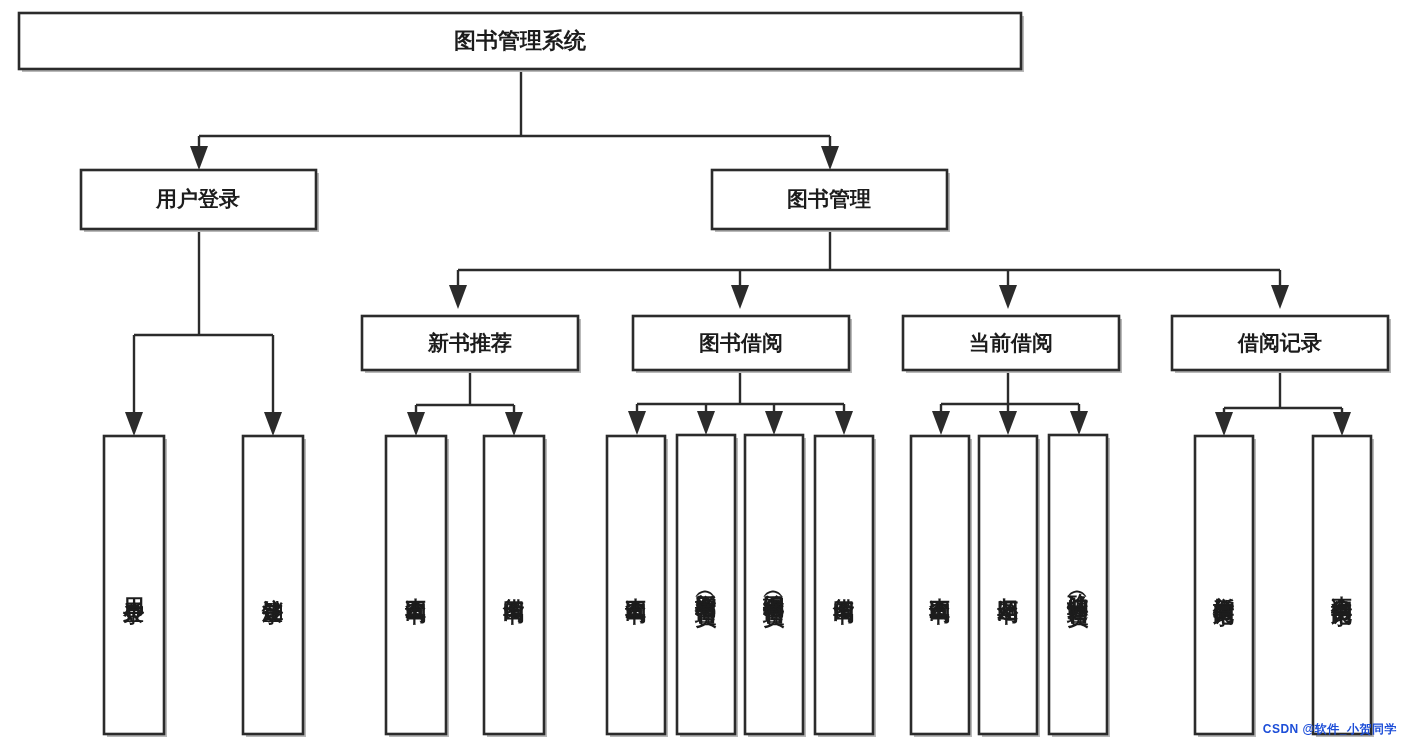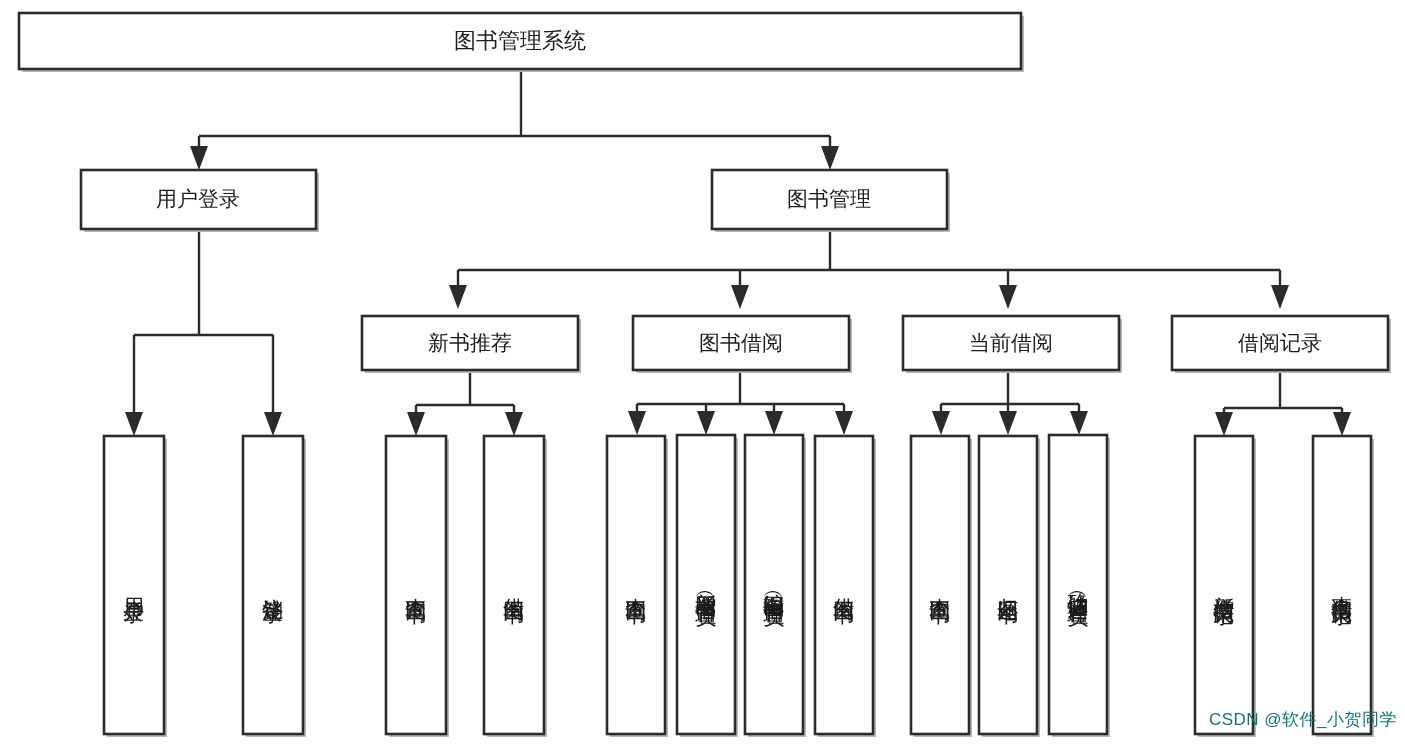--- a/index.html
+++ b/index.html
@@ -2,21 +2,21 @@
 <html><head>
 <meta charset="utf-8">
 <style>
   html,body{margin:0;padding:0;}
   body{
     width:1405px;height:747px;
     background:#ffffff;
     font-family:"Liberation Sans","DejaVu Sans",sans-serif;
     overflow:hidden;
   }
-  #diagram-root{position:relative;width:1405px;height:747px;}
+  #diagram-root{position:relative;width:1405px;height:747px;font-weight:bold;}
   svg#tree{position:absolute;left:0;top:0;width:1405px;height:747px;}
 
   .node-box{
     fill:#ffffff;
     stroke:#2b2b2b;
     stroke-width:2.6;
   }
   .node-shadow{fill:#b9b9b9;}
   .edge{
     stroke:#2b2b2b;
@@ -50,23 +50,23 @@
     font-size:21px;
     line-height:1.12;
     letter-spacing:2px;
     color:#1c1c1c;
     white-space:nowrap;
   }
 
   #watermark{
     position:absolute;
     right:8px;
-    bottom:16px;
-    color:#0f766e;
-    font-size:17px;
+    bottom:9px;
+    color:#1d4ed8;
+    font-size:12px;
     font-family:"Liberation Sans","DejaVu Sans",sans-serif;
     letter-spacing:0.5px;
     white-space:nowrap;
   }
 </style>
 </head>
 <body>
 
 <div id="diagram-root">
 

